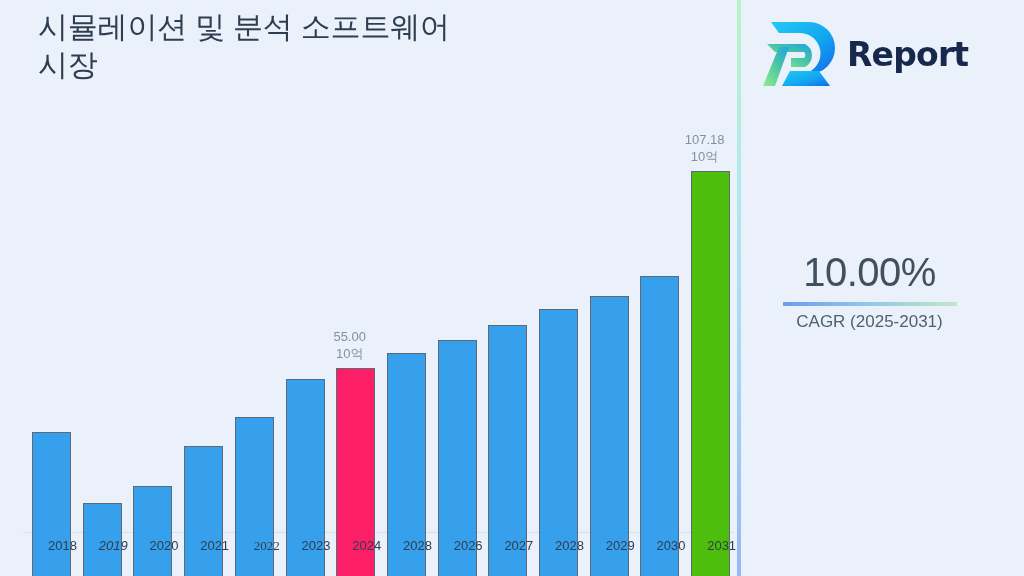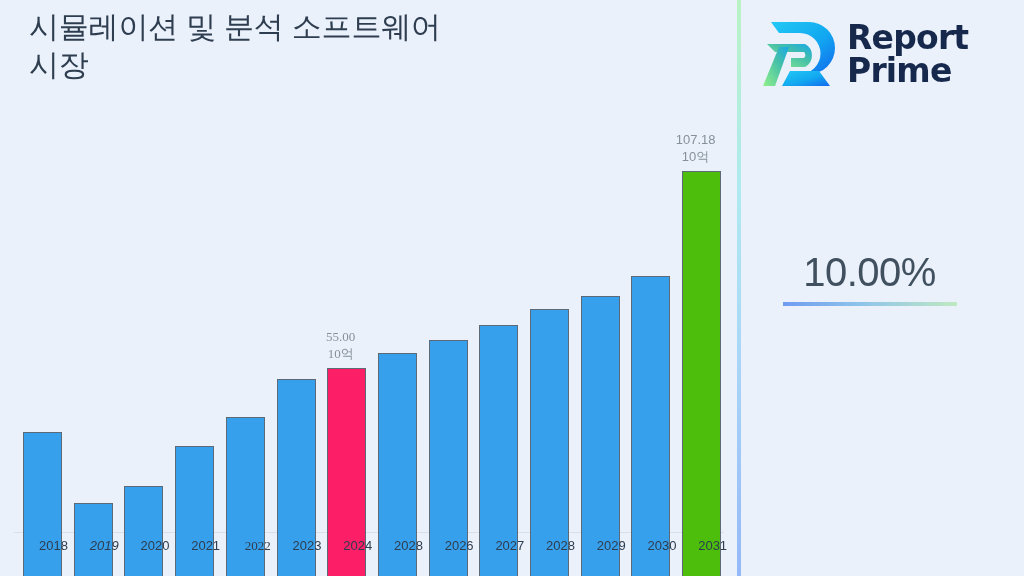--- a/index.html
+++ b/index.html
@@ -6,21 +6,21 @@
   * { margin:0; padding:0; box-sizing:border-box; }
   html,body { width:1024px; height:576px; overflow:hidden; }
   body {
     font-family:"Liberation Sans","DejaVu Sans",sans-serif;
     background:#eaf1fb;
     position:relative;
   }
   #stage { position:absolute; inset:0; width:1024px; height:576px; background:#eaf1fb; }
 
   
-  #left-panel { position:absolute; left:0; top:0; width:739px; height:512px; }
+  #left-panel { position:absolute; left:9px; top:0; width:739px; height:512px; }
 
   #page-title {
     position:absolute; left:29px; top:8px; width:690px;
     font-size:30px; line-height:38px; color:#2e3d4f;
     font-weight:400; letter-spacing:-0.2px; white-space:pre-line;
   }
 
   
   #chart-area { position:absolute; left:0; top:110px; width:739px; height:466px; }
   #plot { position:absolute; left:0; top:0; width:739px; height:423px; }
@@ -110,21 +110,21 @@
           </div>
           <div class="bar-col" style="left: 169.1px;">
             <div class="bar blue" title="2021: 34.43" style="background: rgb(55, 160, 236); height: 130px;"></div>
           </div>
           <div class="bar-col" style="left: 219.8px;">
             <div class="bar blue" title="2022: 42.11" style="background: rgb(55, 160, 236); height: 159px;"></div>
           </div>
           <div class="bar-col" style="left: 270.5px;">
             <div class="bar blue" title="2023: 52.27" style="background: rgb(55, 160, 236); height: 197px;"></div>
           </div>
-          <div class="bar-col" style="left: 321.2px; font-family: Liberation Serif, serif;">
+          <div class="bar-col" style="left: 321.2px;">
             <div class="bar pink" title="2024: 55" style="background: rgb(252, 30, 103); height: 208px;"></div>
             <div class="bar-label" style="bottom: 214px;">55.00
 10억</div>
           </div>
           <div class="bar-col" style="left: 371.9px;">
             <div class="bar blue" title="2025: 58.96" style="background: rgb(55, 160, 236); height: 223px;"></div>
           </div>
           <div class="bar-col" style="left: 422.6px;">
             <div class="bar blue" title="2026: 62.43" style="background: rgb(55, 160, 236); height: 236px;"></div>
           </div>
@@ -186,24 +186,24 @@
             </linearGradient>
           </defs>
           <path d="M18 8 L56 8 A26 26 0 0 1 56 60 L47 60 A17 17 0 0 0 47 19 L26 19 Z" fill="url(#gBlue)"></path>
           <path d="M14 30 L52 30 A13 13 0 0 1 52 53 L38 53 L38 44 L51 44 A4 4 0 0 0 51 38 L22 38 Z" fill="url(#gGreen)"></path>
           <path d="M10 72 L26 33 L36 33 L22 72 Z" fill="url(#gGreen)"></path>
           <path d="M37 57 L66 57 L77 72 L29 72 Z" fill="url(#gBlue)"></path>
         </svg>
       </span>
       <span id="logo-text">
         <span>Report</span>
-        <span class="l2">Prime</span>
       </span>
     </div>
 
     <div id="cagr-block">
       <div id="cagr-value">10.00%</div>
       <div id="cagr-rule"></div>
+      <div id="cagr-caption">CAGR (2025-2031)</div>
     </div>
 
   </div>
 
 </div>
 
 </body></html>

